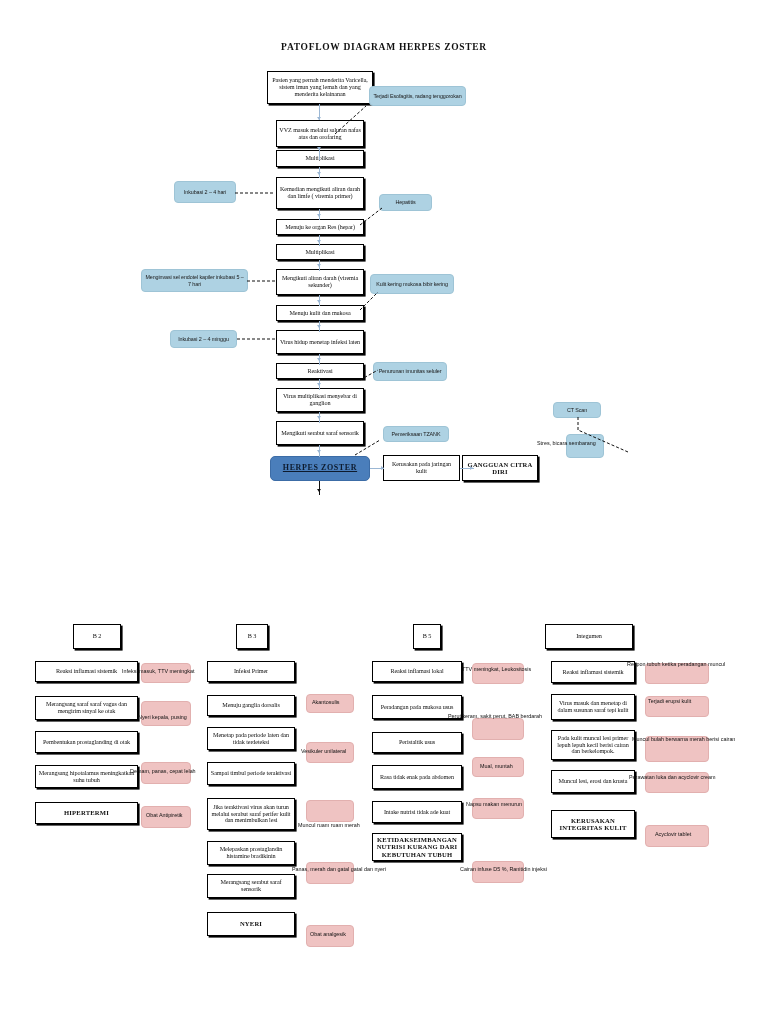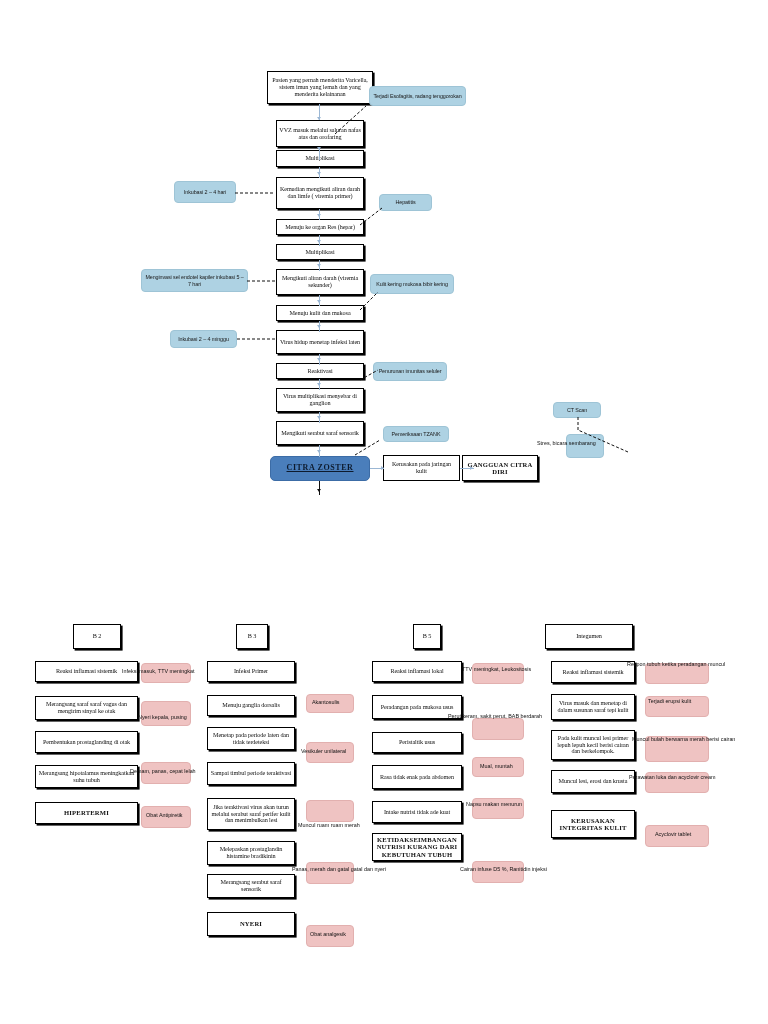--- a/index.html
+++ b/index.html
@@ -112,20 +112,21 @@
     z-index:2;
   }
   .arrow-down.dark{border-top-color:#111;}
   svg.overlay{position:absolute;left:0;top:0;width:768px;height:1024px;pointer-events:none;z-index:3;}
 </style>
 </head>
 <body>
 
 <div id="canvas">
 
+  <div id="title">PATOFLOW DIAGRAM HERPES ZOSTER</div>
 
   <svg class="overlay">
     <g stroke="#111" stroke-width="1" fill="none" stroke-dasharray="3,2">
       <line x1="335" y1="134" x2="366" y2="106"></line>
       <line x1="235" y1="193" x2="275" y2="193"></line>
       <line x1="360" y1="225" x2="382" y2="208"></line>
       <line x1="247" y1="281" x2="275" y2="281"></line>
       <line x1="360" y1="310" x2="378" y2="292"></line>
       <line x1="237" y1="339" x2="275" y2="339"></line>
       <line x1="360" y1="380" x2="378" y2="370"></line>
@@ -188,21 +189,21 @@
   <div class="node box shadowed" style="left:276px;top:388px;width:88px;height:24px;">Virus multiplikasi menyebar di ganglion</div>
 
   <div class="conn v" style="left:319px;top:412px;height:11px;"></div>
   <div class="arrow-down" style="left:317px;top:416px;"></div>
 
   <div class="node box shadowed" style="left:276px;top:421px;width:88px;height:24px;">Mengikuti serabut saraf sensorik</div>
 
   <div class="conn v" style="left:319px;top:445px;height:12px;"></div>
   <div class="arrow-down" style="left:317px;top:450px;"></div>
 
-  <div class="node hz" style="left:270px;top:456px;width:100px;height:25px;">CITRA ZOSTER</div>
+  <div class="node hz" style="left:270px;top:456px;width:100px;height:25px;">HERPES ZOSTER</div>
 
   <div class="conn v" style="left:319px;top:481px;height:14px;background:#111;"></div>
   <div class="arrow-down dark" style="left:317px;top:489px;"></div>
 
   <div class="node blue" style="left:369px;top:86px;width:97px;height:20px;">Terjadi Esofagitis, radang tenggorokan</div>
 
   <div class="node blue" style="left:174px;top:181px;width:62px;height:22px;">Inkubasi 2 – 4 hari</div>
 
   <div class="node blue" style="left:379px;top:194px;width:53px;height:17px;">Hepatitis</div>
 

